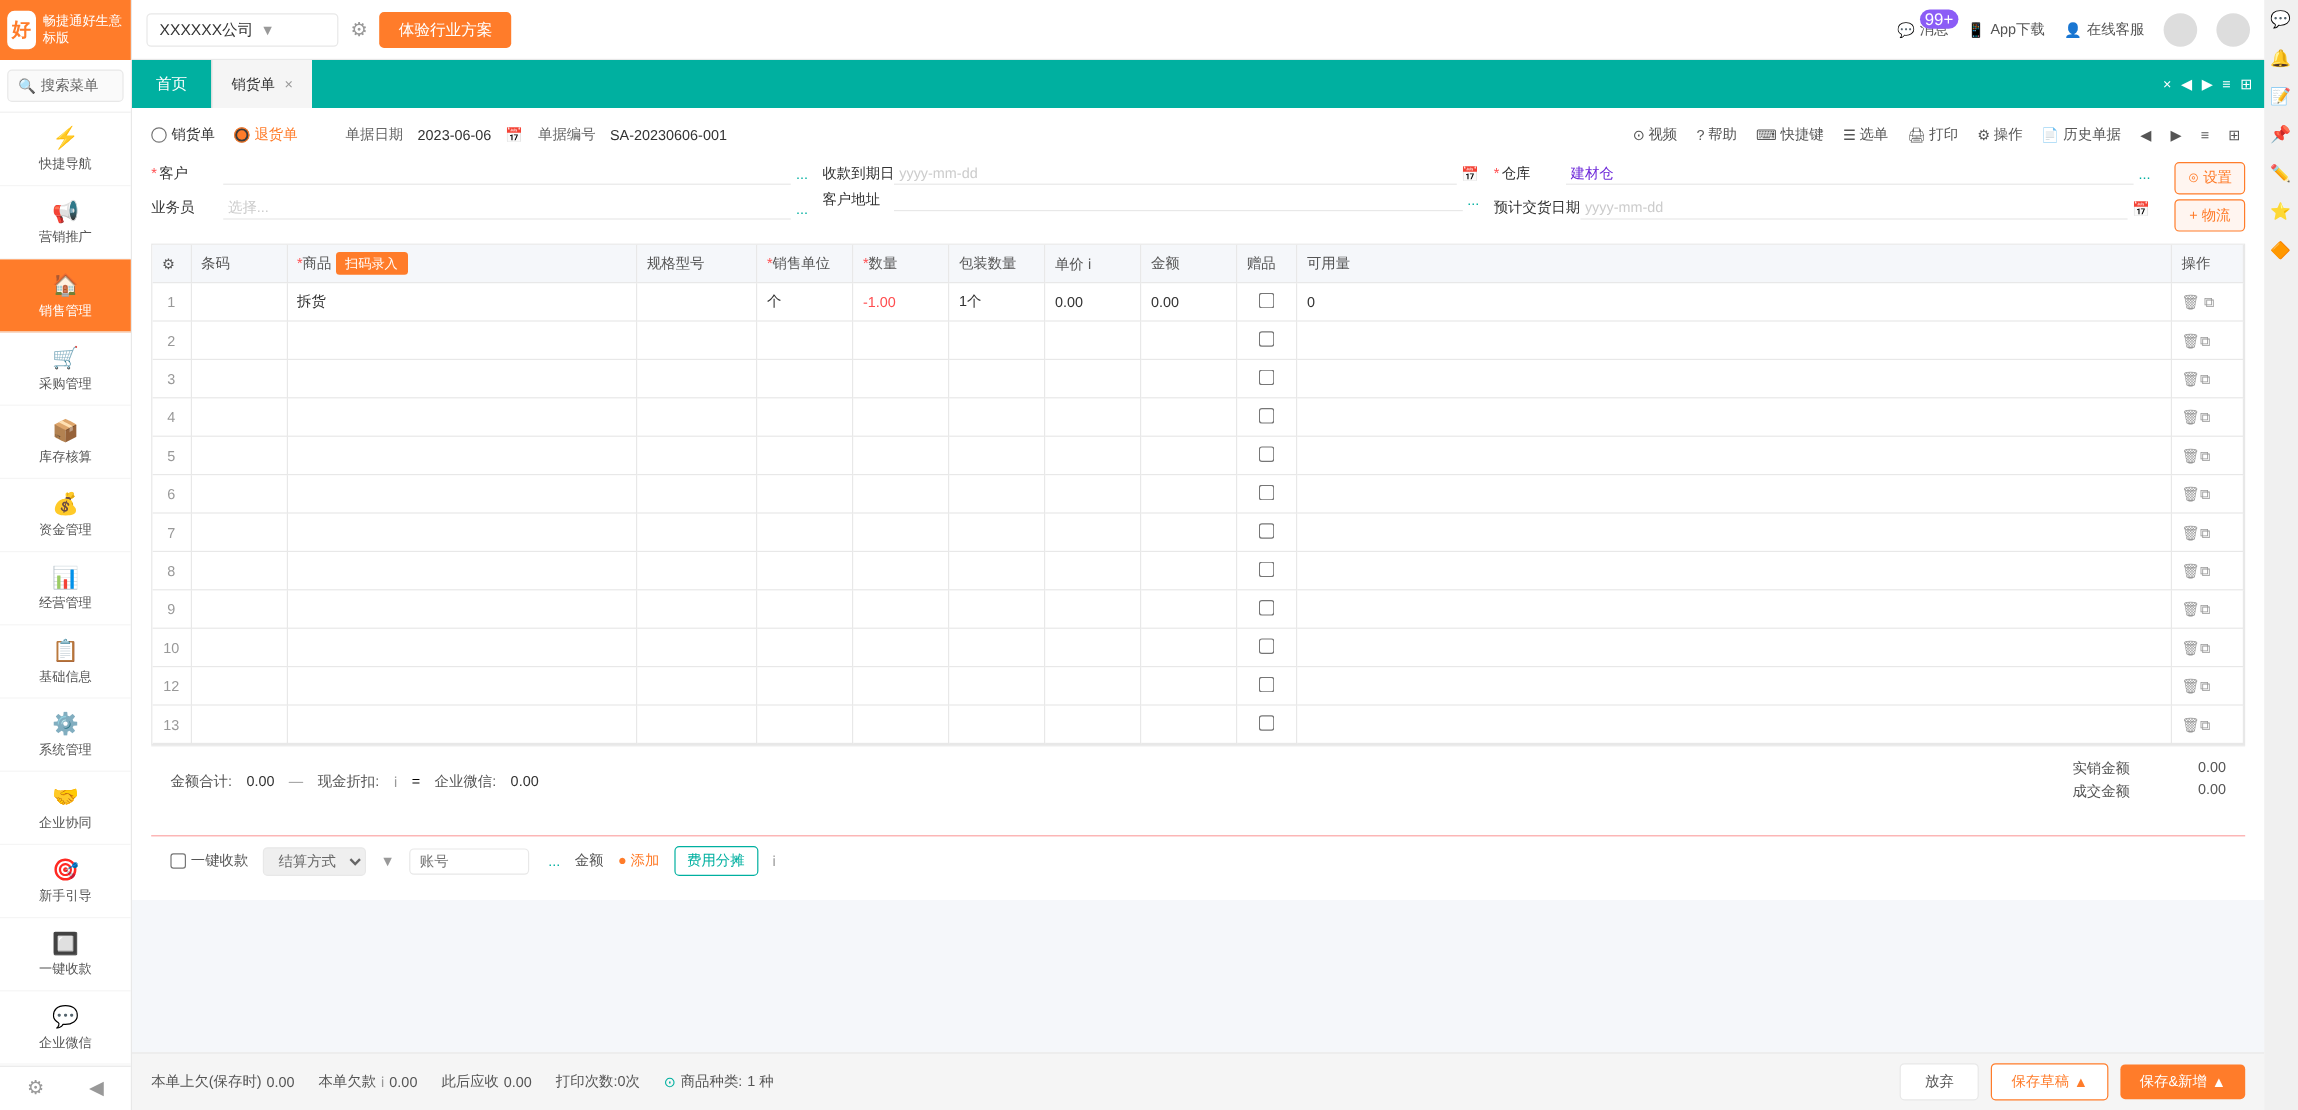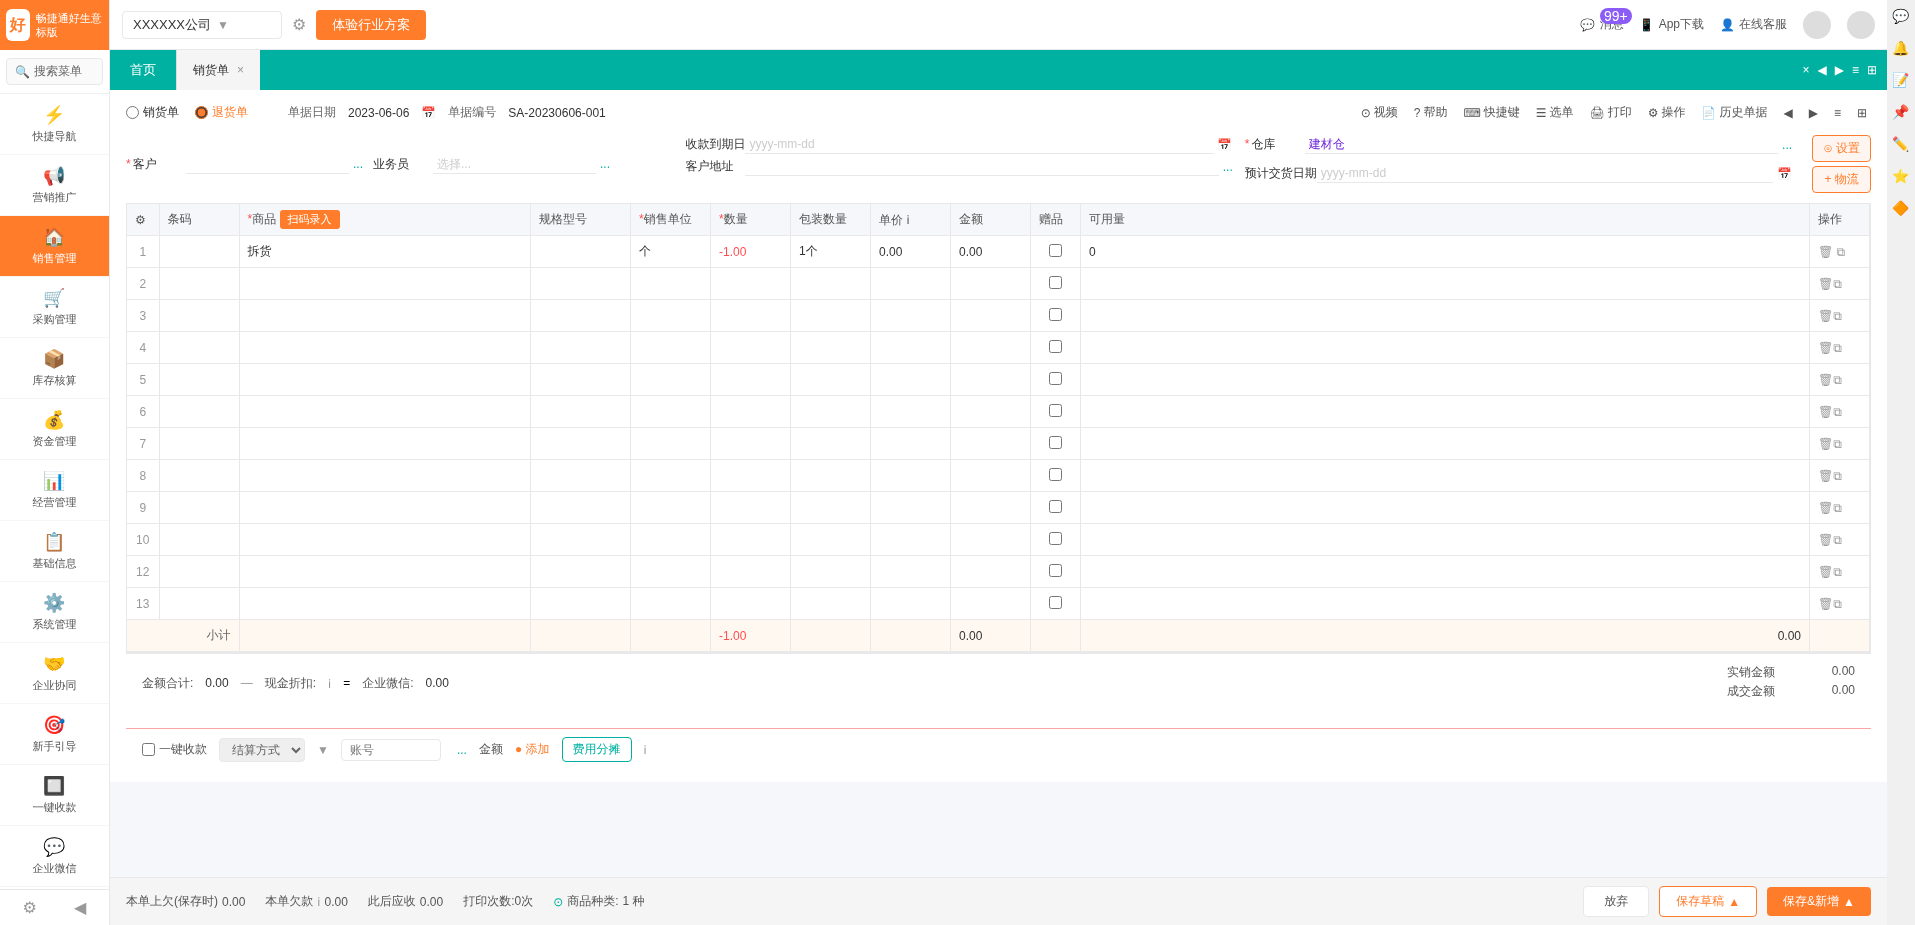--- a/index.html
+++ b/index.html
@@ -262,21 +262,21 @@
           <span class="toolbar-btn">⚙ <span>操作</span></span>
           <span class="toolbar-btn">📄 <span>历史单据</span></span>
           <span class="toolbar-btn">◀</span>
           <span class="toolbar-btn">▶</span>
           <span class="toolbar-btn">≡</span>
           <span class="toolbar-btn">⊞</span>
         </div>
       </div>
 
       <div style="display:flex; gap:12px; margin-bottom:10px; position:relative;">
-        <div style="flex:1; display:flex; flex-direction:row; gap:10px;">
+        <div style="flex:1; display:flex; flex-direction:column; gap:10px;">
 
           <div class="form-row">
             <span class="form-label required">客户</span>
             <input class="form-input" placeholder="" style="flex: 1 1 0%;">
             <span class="form-dots">...</span>
           </div>
 
           <div class="form-row">
             <span class="form-label">业务员</span>
             <input class="form-input" placeholder="选择..." style="flex: 1 1 0%;">
@@ -508,33 +508,20 @@
                 <td></td>
                 <td></td>
                 <td></td>
                 <td></td>
                 <td></td>
                 <td class="checkbox-cell"><input type="checkbox" style=""></td>
                 <td></td>
                 <td><span style="cursor:pointer;color:#999;">🗑</span><span style="cursor:pointer;color:#999;">⧉</span></td>
               </tr>
 
-            <tr class="subtotal-row">
-              <td colspan="2" style="text-align:right;color:#666;">小计</td>
-              <td></td>
-              <td></td>
-              <td></td>
-              <td class="red">-1.00</td>
-              <td></td>
-              <td></td>
-              <td>0.00</td>
-              <td></td>
-              <td style="text-align:right;">0.00</td>
-              <td></td>
-            </tr>
           </tbody>
         </table>
       </div>
 
       <div class="footer-totals">
         <span class="total-label">金额合计:</span>
         <span class="total-value">0.00</span>
         <span class="dash-icon">—</span>
         <span class="total-label">现金折扣:</span>
         <span style="color:#999;cursor:pointer;">ℹ</span>

